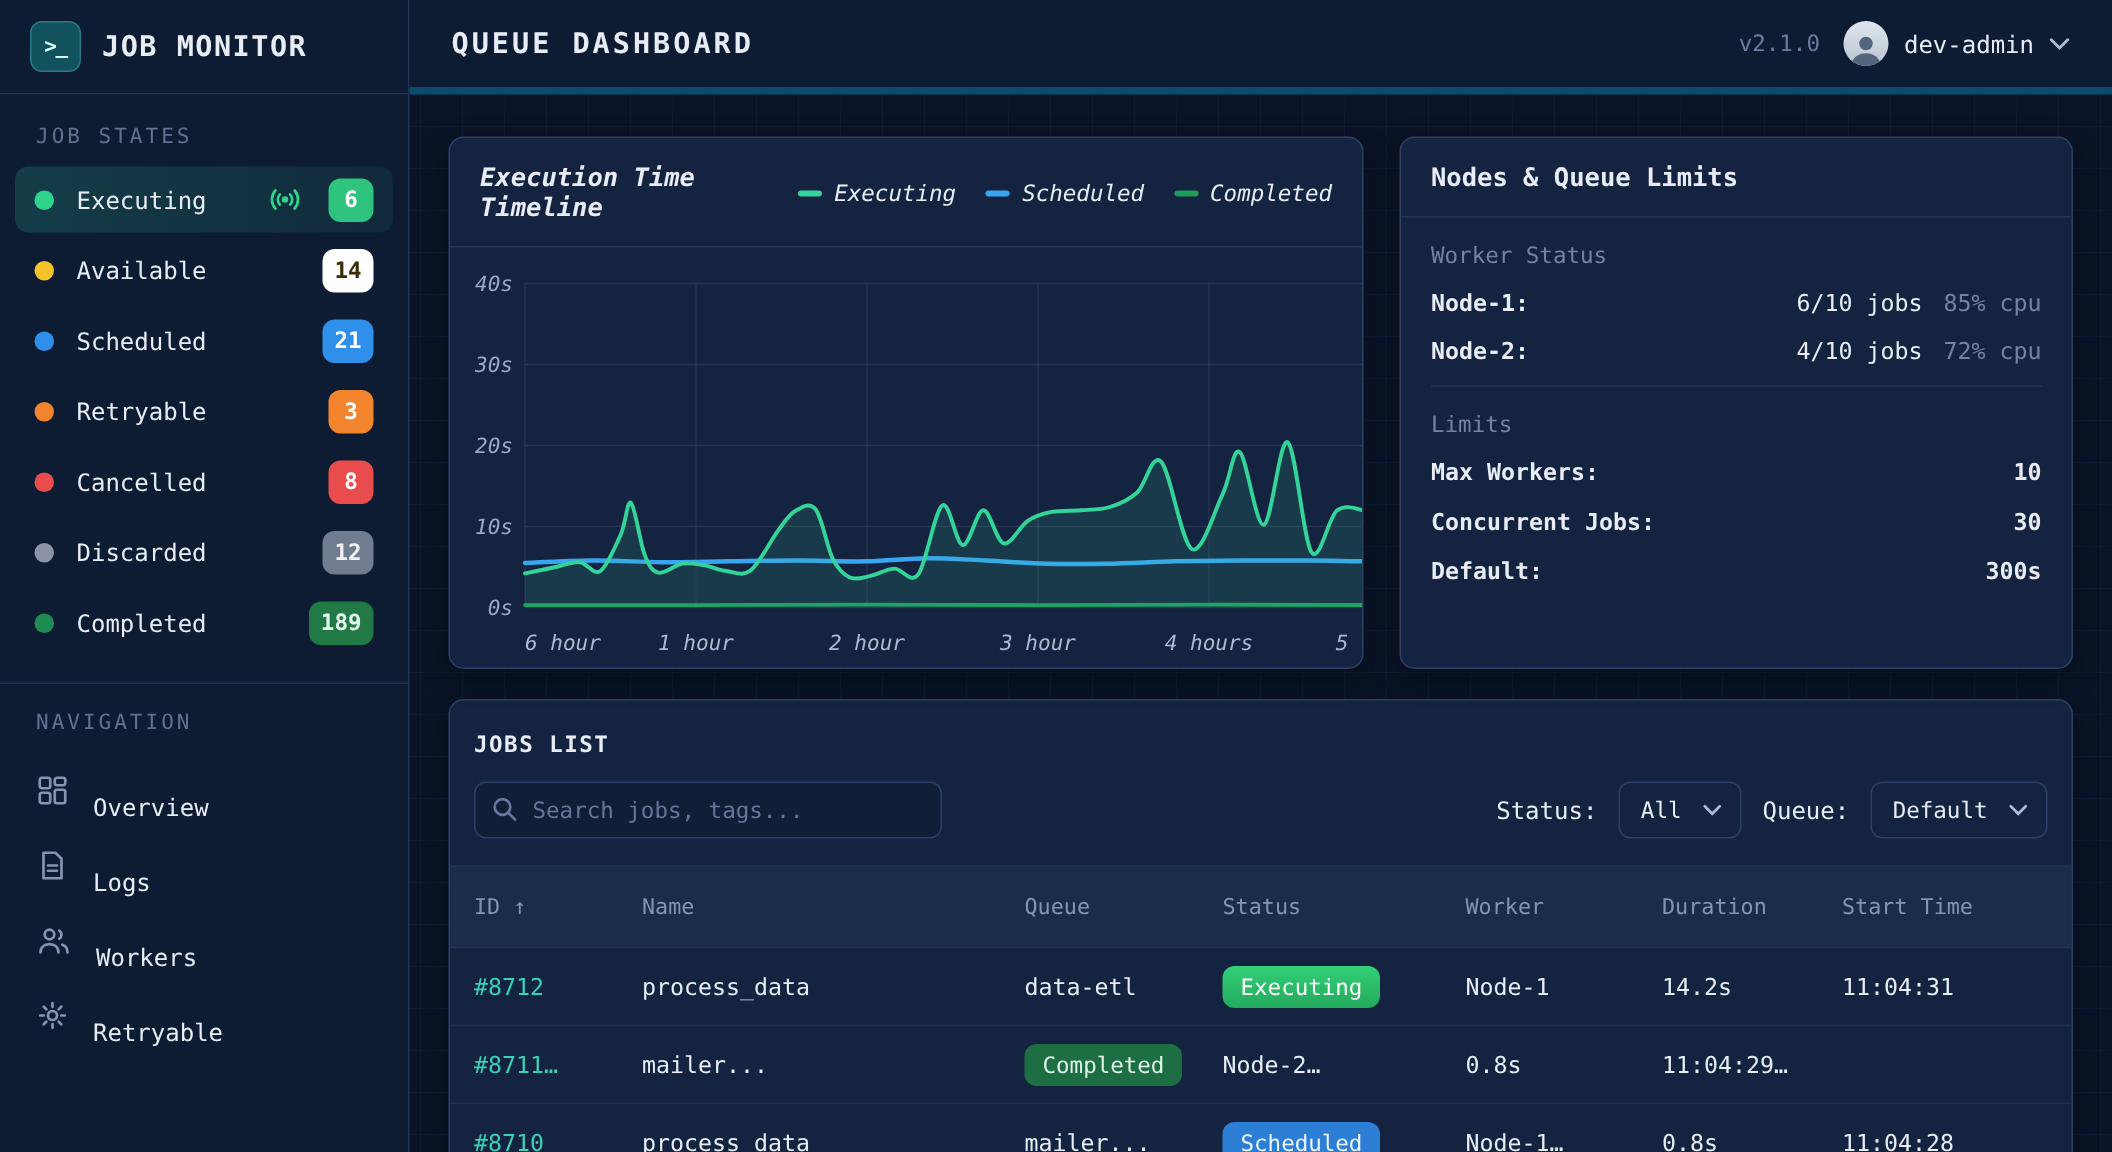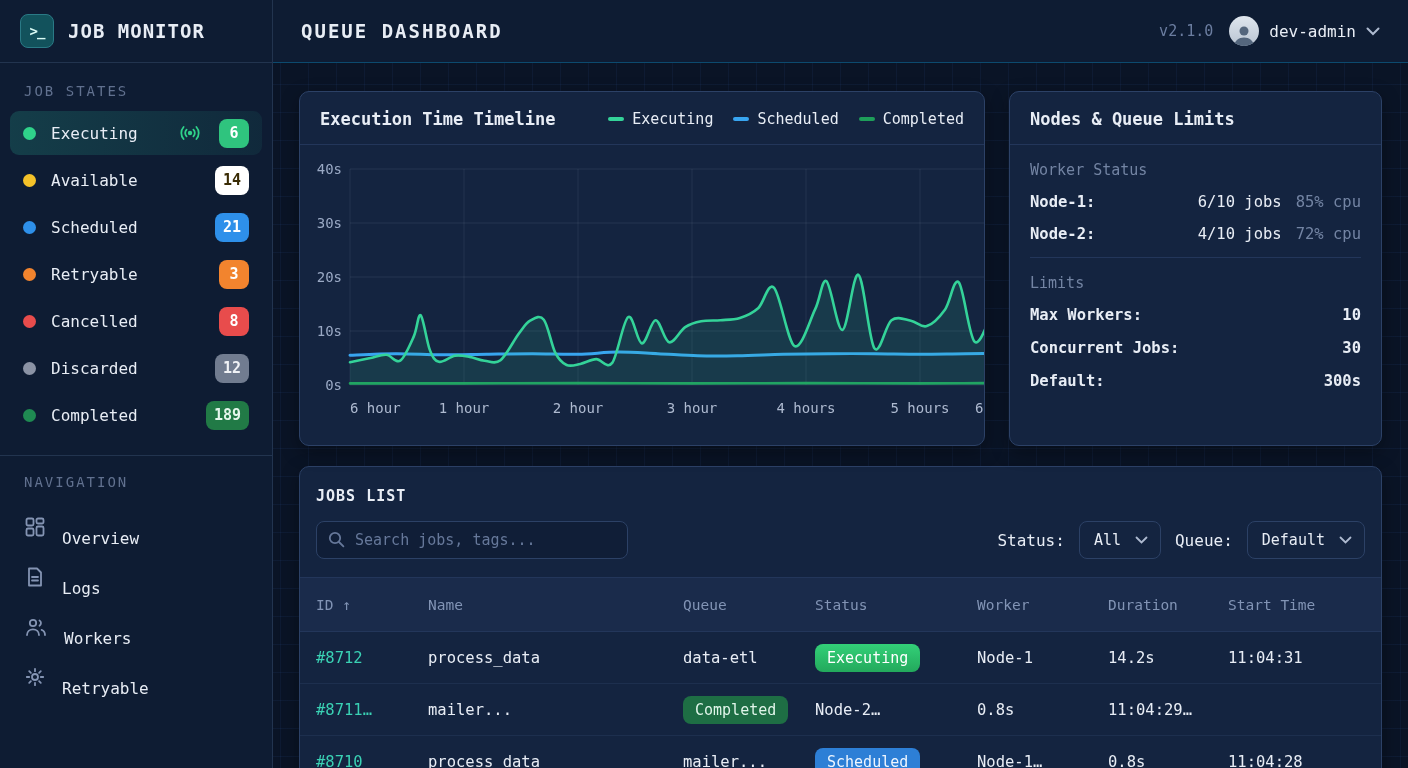--- a/index.html
+++ b/index.html
@@ -22,21 +22,21 @@
   }
   .brand-logo {
     width:34px; height:34px; border-radius:8px; background:#12525c; border:1px solid #2a7a86;
     display:flex; align-items:center; justify-content:center;
     color:#d9fbf5; font-weight:bold; font-size:14px; letter-spacing:-1px;
   }
   .brand-name { font-size:19px; font-weight:bold; letter-spacing:1px; }
 
   .topbar {
     grid-column:2; grid-row:1; display:flex; align-items:center;
-    padding:0 28px; background:#0e1c33; border-bottom:1px solid #0c4a6e;
+    padding:0 28px; background:#0e1c33; border-bottom:5px solid #0c4a6e;
   }
   .topbar-title { font-size:19px; font-weight:bold; letter-spacing:2px; }
   .topbar-right { margin-left:auto; display:flex; align-items:center; gap:16px; }
   .version { color:#6b7da0; font-size:15px; }
   .user-menu { display:flex; align-items:center; gap:10px; cursor:pointer; }
   .avatar {
     width:30px; height:30px; border-radius:50%;
     background:linear-gradient(180deg,#dfe6ee 0%,#b9c4d2 100%);
     display:flex; align-items:flex-end; justify-content:center; overflow:hidden;
   }
@@ -82,21 +82,21 @@
   .nav-item .nicon { color:#8494b3; display:flex; }
   .nav-item span.nav-label { font-size:16px;margin-top:23px; }
 
   
   .main { grid-column:2; grid-row:2; padding:28px 26px; overflow:hidden; }
   .panel {
     background:#142440; border:1px solid #2c4166; border-radius:10px;
     box-shadow:0 6px 18px rgba(0,0,0,0.35);
   }
   .top-row { display:flex; gap:24px; }
-  .chart-panel { width:686px; height:355px; overflow:hidden; }
+  .chart-panel { width:610px; height:355px; overflow:hidden;font-style:italic; }
   .panel-head {
     display:flex; align-items:center; justify-content:space-between;
     padding:17px 20px 15px 20px; border-bottom:1px solid #23365a;
   }
   .panel-title { font-size:17px; font-weight:bold; }
   .legend { display:flex; gap:20px; align-items:center; }
   .legend-item { display:flex; align-items:center; gap:8px; cursor:pointer; }
   .legend-dash { width:16px; height:4px; border-radius:2px; background:#888; }
   .legend-label { font-size:15px; }
   .chart-body { padding:8px 10px 0 4px; }

